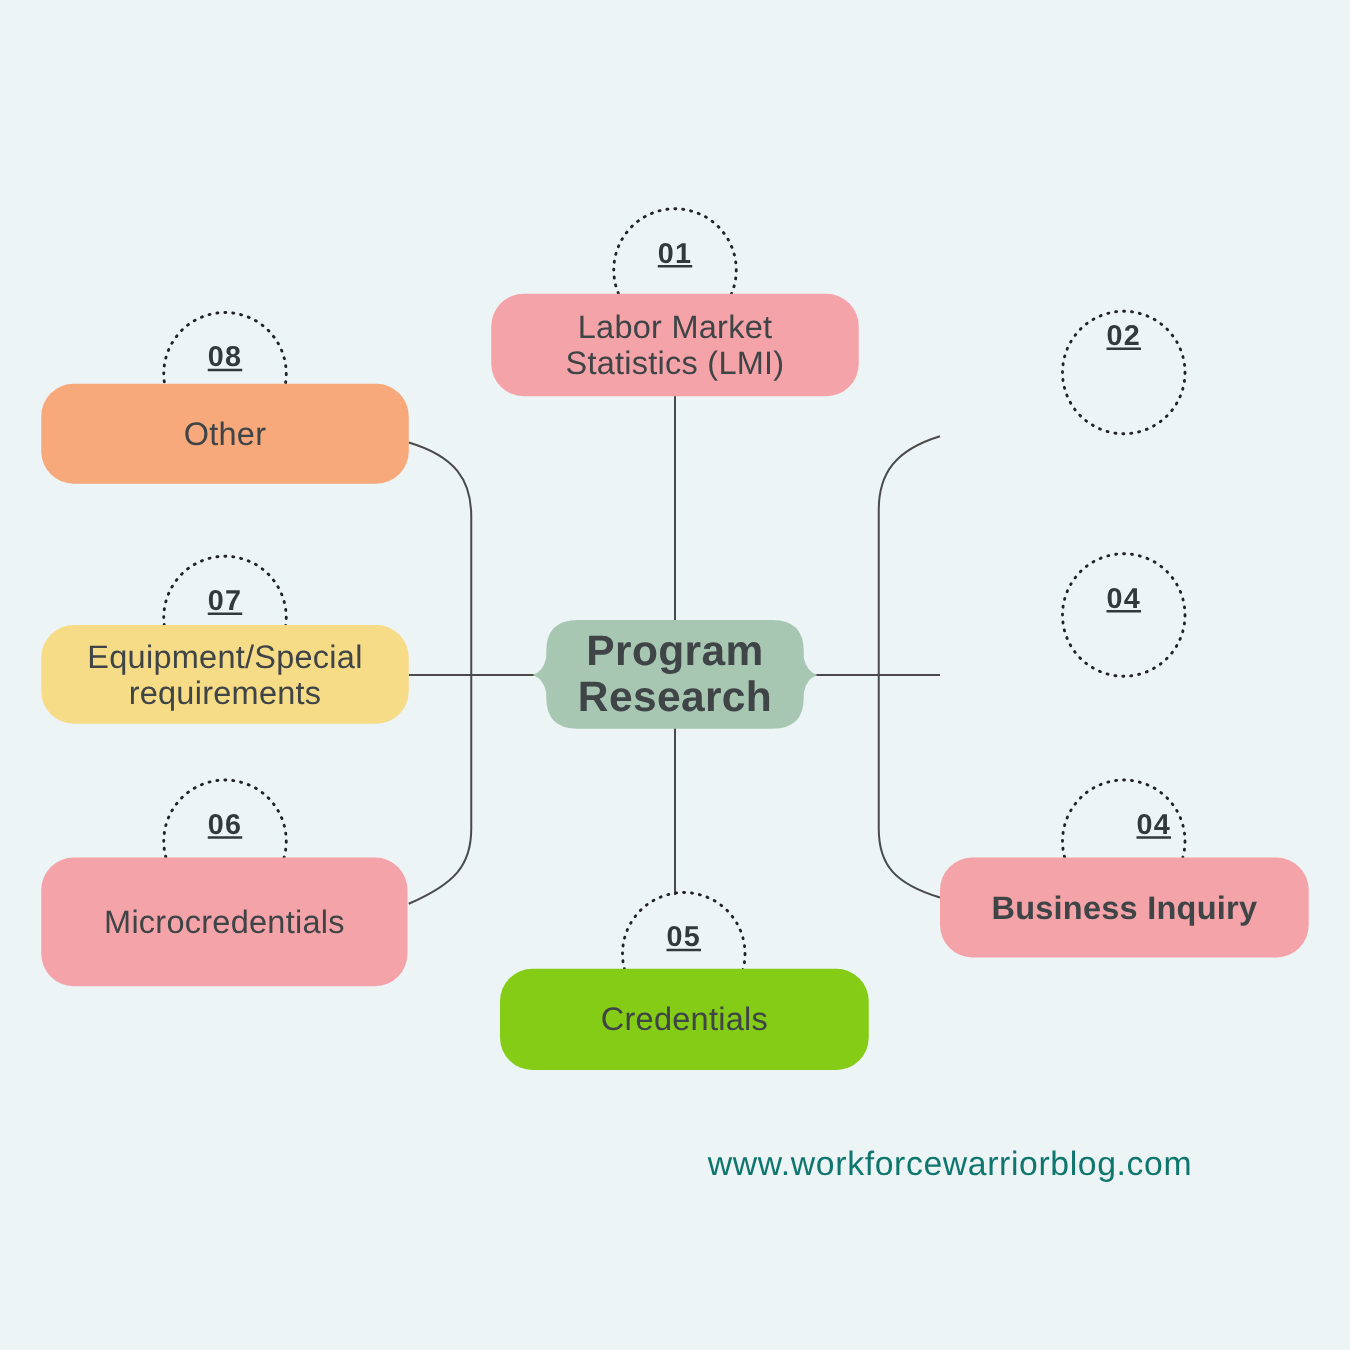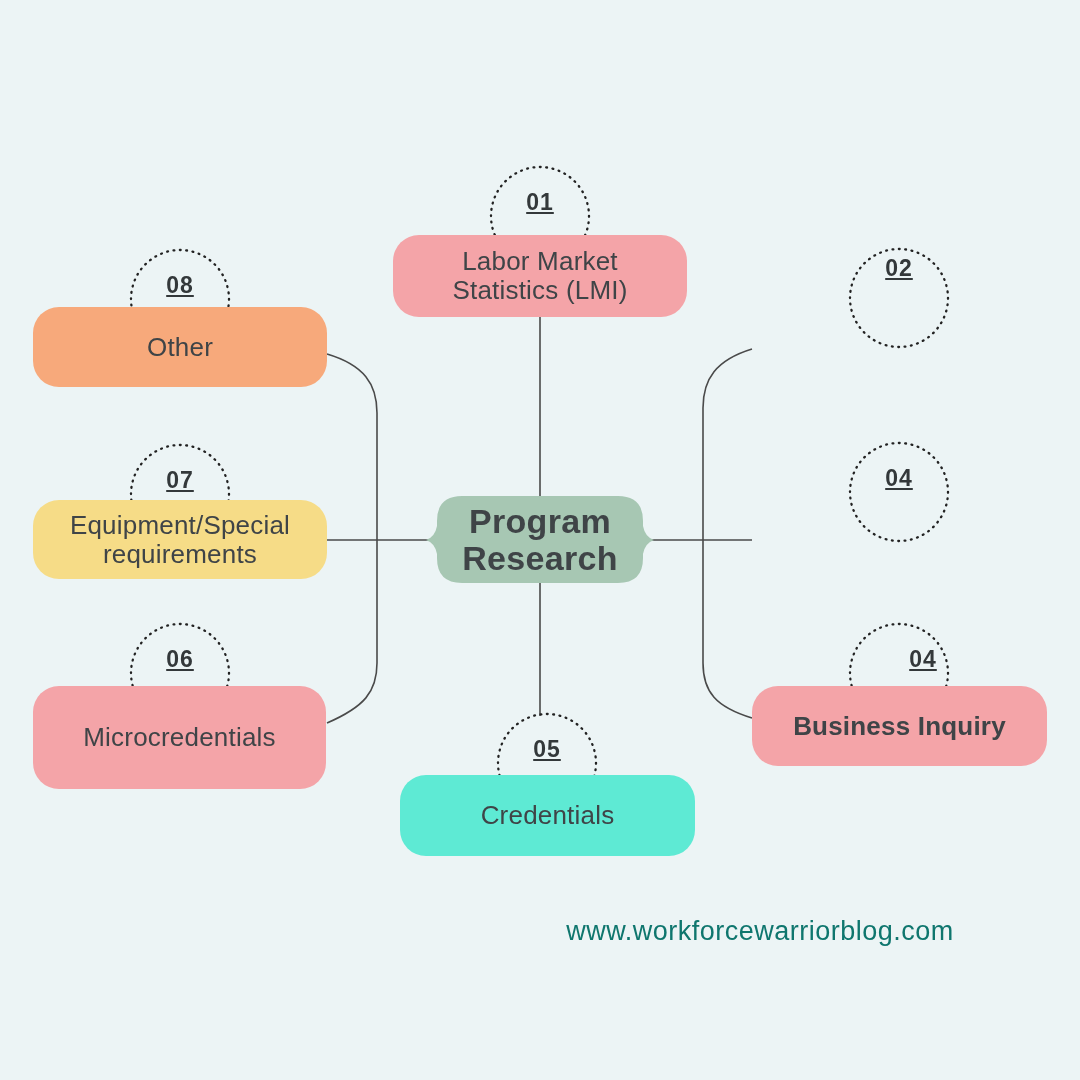--- a/index.html
+++ b/index.html
@@ -114,21 +114,21 @@
     </g>
     <path d="M 462 496 L 618 496 Q 643 496 643 521 L 643 526 Q 645 537 654 540 Q 645 543 643 554 L 643 558 Q 643 583 618 583 L 462 583 Q 437 583 437 558 L 437 554 Q 435 543 426 540 Q 435 537 437 526 L 437 521 Q 437 496 462 496 Z" fill="#A7C7B3"></path>
   </svg>
 
   <div class="node n1" style="background: rgb(244, 164, 168);">
     <span>Labor Market Statistics (LMI)</span>
   </div>
   <div class="node n4" style="background: rgb(244, 164, 168);">
     <span>Business Inquiry</span>
   </div>
-  <div class="node n5" style="background: #5eead4;">
+  <div class="node n5" style="background: #84cc16;">
     <span>Credentials</span>
   </div>
   <div class="node n6" style="background: rgb(244, 164, 168);">
     <span>Microcredentials</span>
   </div>
   <div class="node n7" style="background: rgb(246, 220, 135);">
     <span>Equipment/Special requirements</span>
   </div>
   <div class="node n8" style="background: rgb(247, 169, 123);">
     <span>Other</span>

